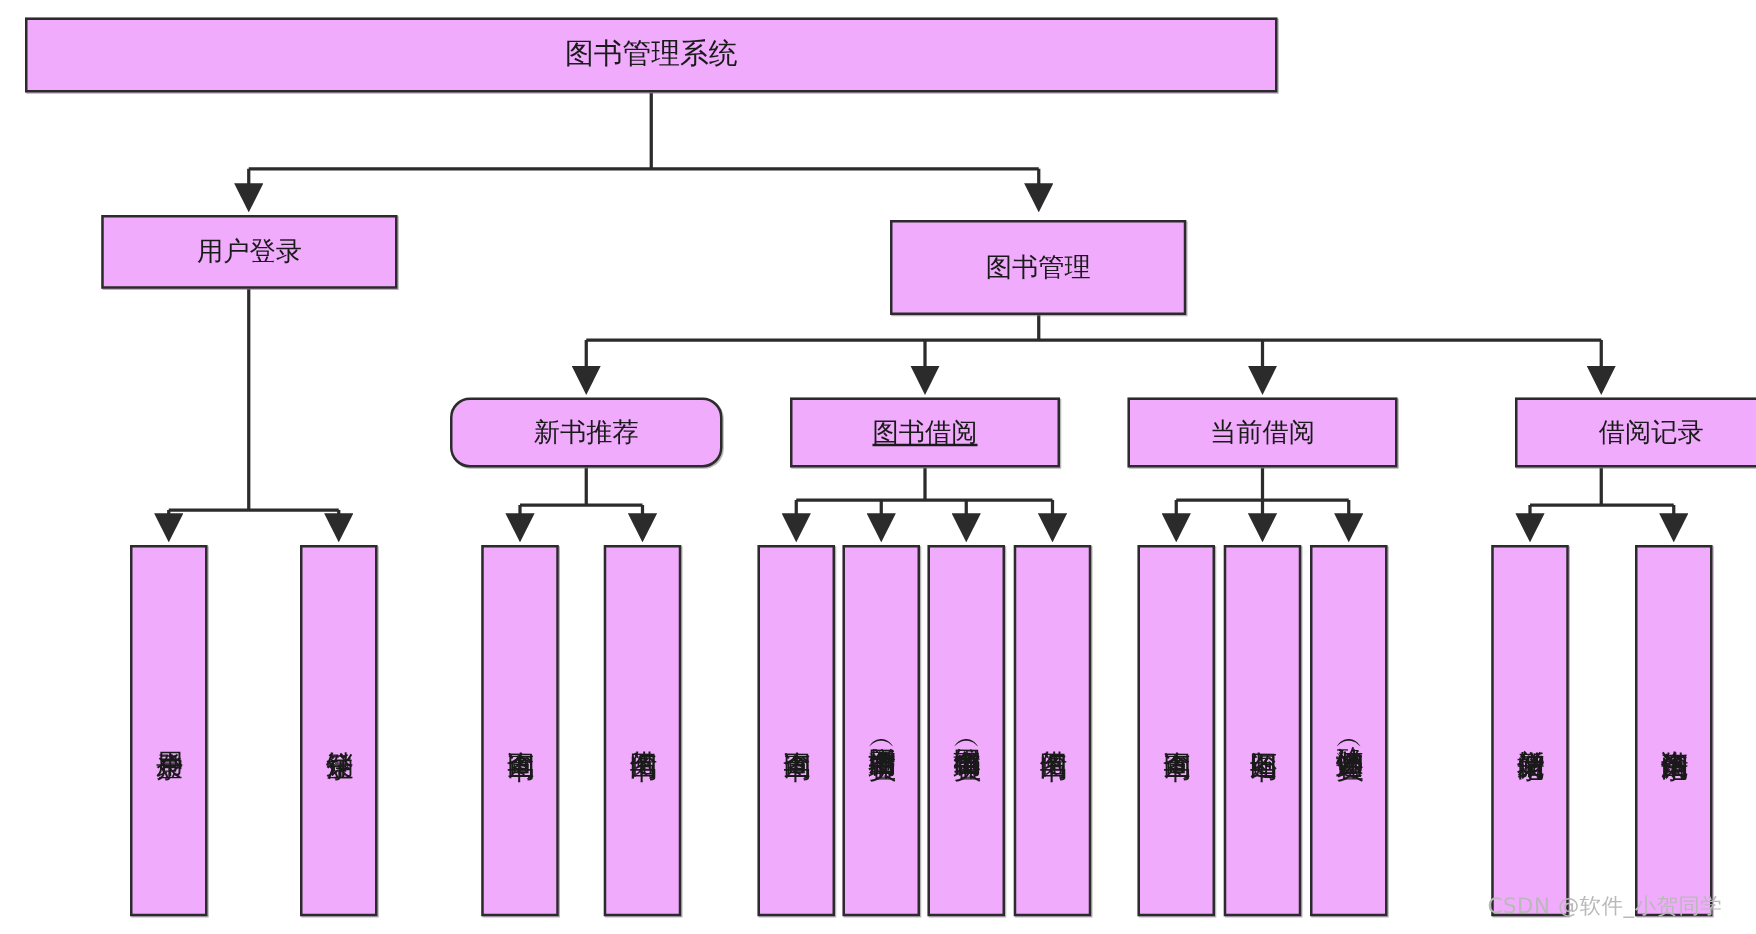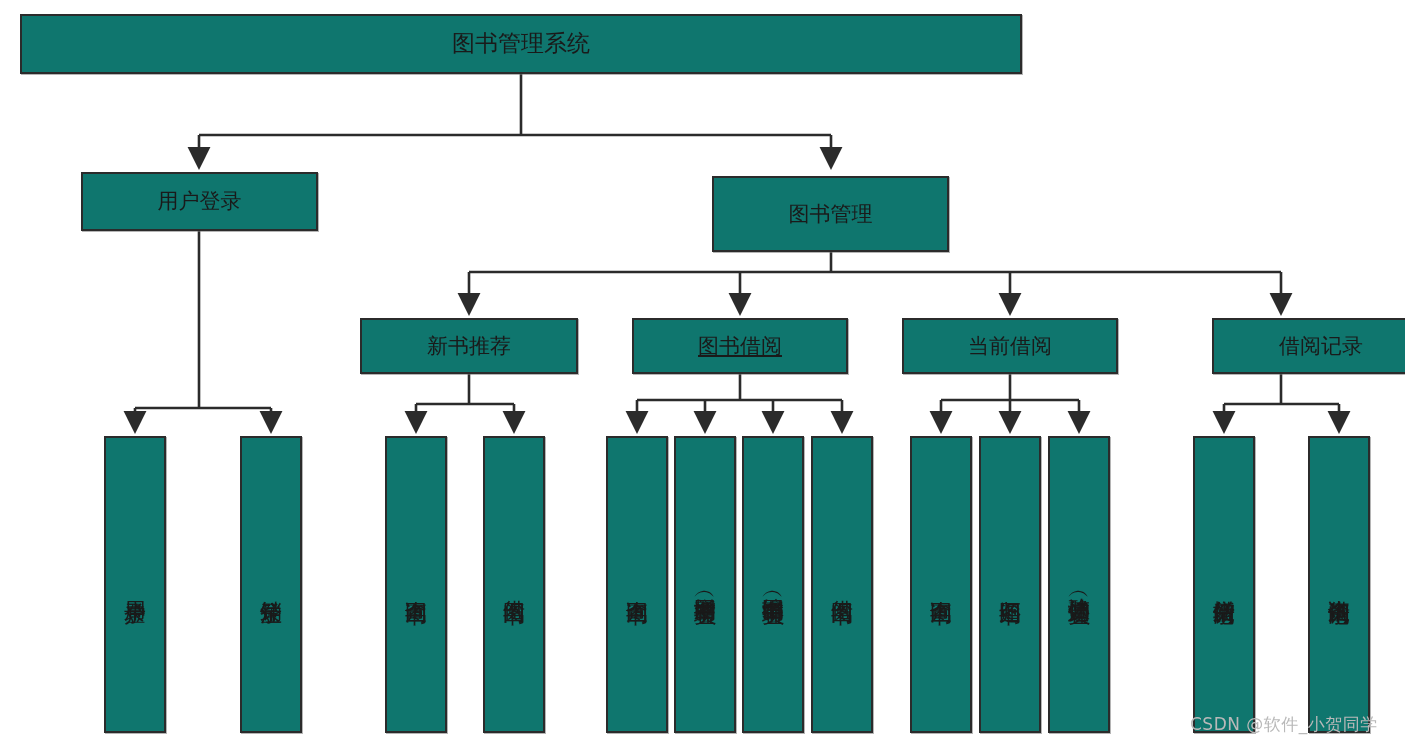--- a/index.html
+++ b/index.html
@@ -21,21 +21,21 @@
     position: absolute;
     left: 0;
     top: 0;
     width: 1405px;
     height: 747px;
     pointer-events: none;
   }
   .node {
     position: absolute;
     box-sizing: border-box;
-    background: #0f766e;
+    background: #f0abfc;
     border: 2px solid #2b2b2b;
     display: flex;
     align-items: center;
     justify-content: center;
     color: #1a1a1a;
     box-shadow: 1px 1px 0 rgba(120,120,120,0.55);
   }
   .node .label {
     display: block;
     text-align: center;
@@ -124,21 +124,21 @@
     <span class="label">图书管理系统</span>
   </div>
 
   <div class="node level1" style="left:81px; top:172px; width:237px; height:59px;">
     <span class="label">用户登录</span>
   </div>
   <div class="node level1" style="left:712px; top:176px; width:237px; height:76px;">
     <span class="label">图书管理</span>
   </div>
 
-  <div class="node level2" style="left:360px; top:318px; width:218px; height:56px;">
+  <div class="node level2" style="left:360px; top:318px; width:218px; height:56px;border-radius:16px;">
     <span class="label">新书推荐</span>
   </div>
   <div class="node level2" style="left:632px; top:318px; width:216px; height:56px;text-decoration:underline;">
     <span class="label">图书借阅</span>
   </div>
   <div class="node level2" style="left:902px; top:318px; width:216px; height:56px;">
     <span class="label">当前借阅</span>
   </div>
   <div class="node level2" style="left:1212px; top:318px; width:218px; height:56px;">
     <span class="label">借阅记录</span>

